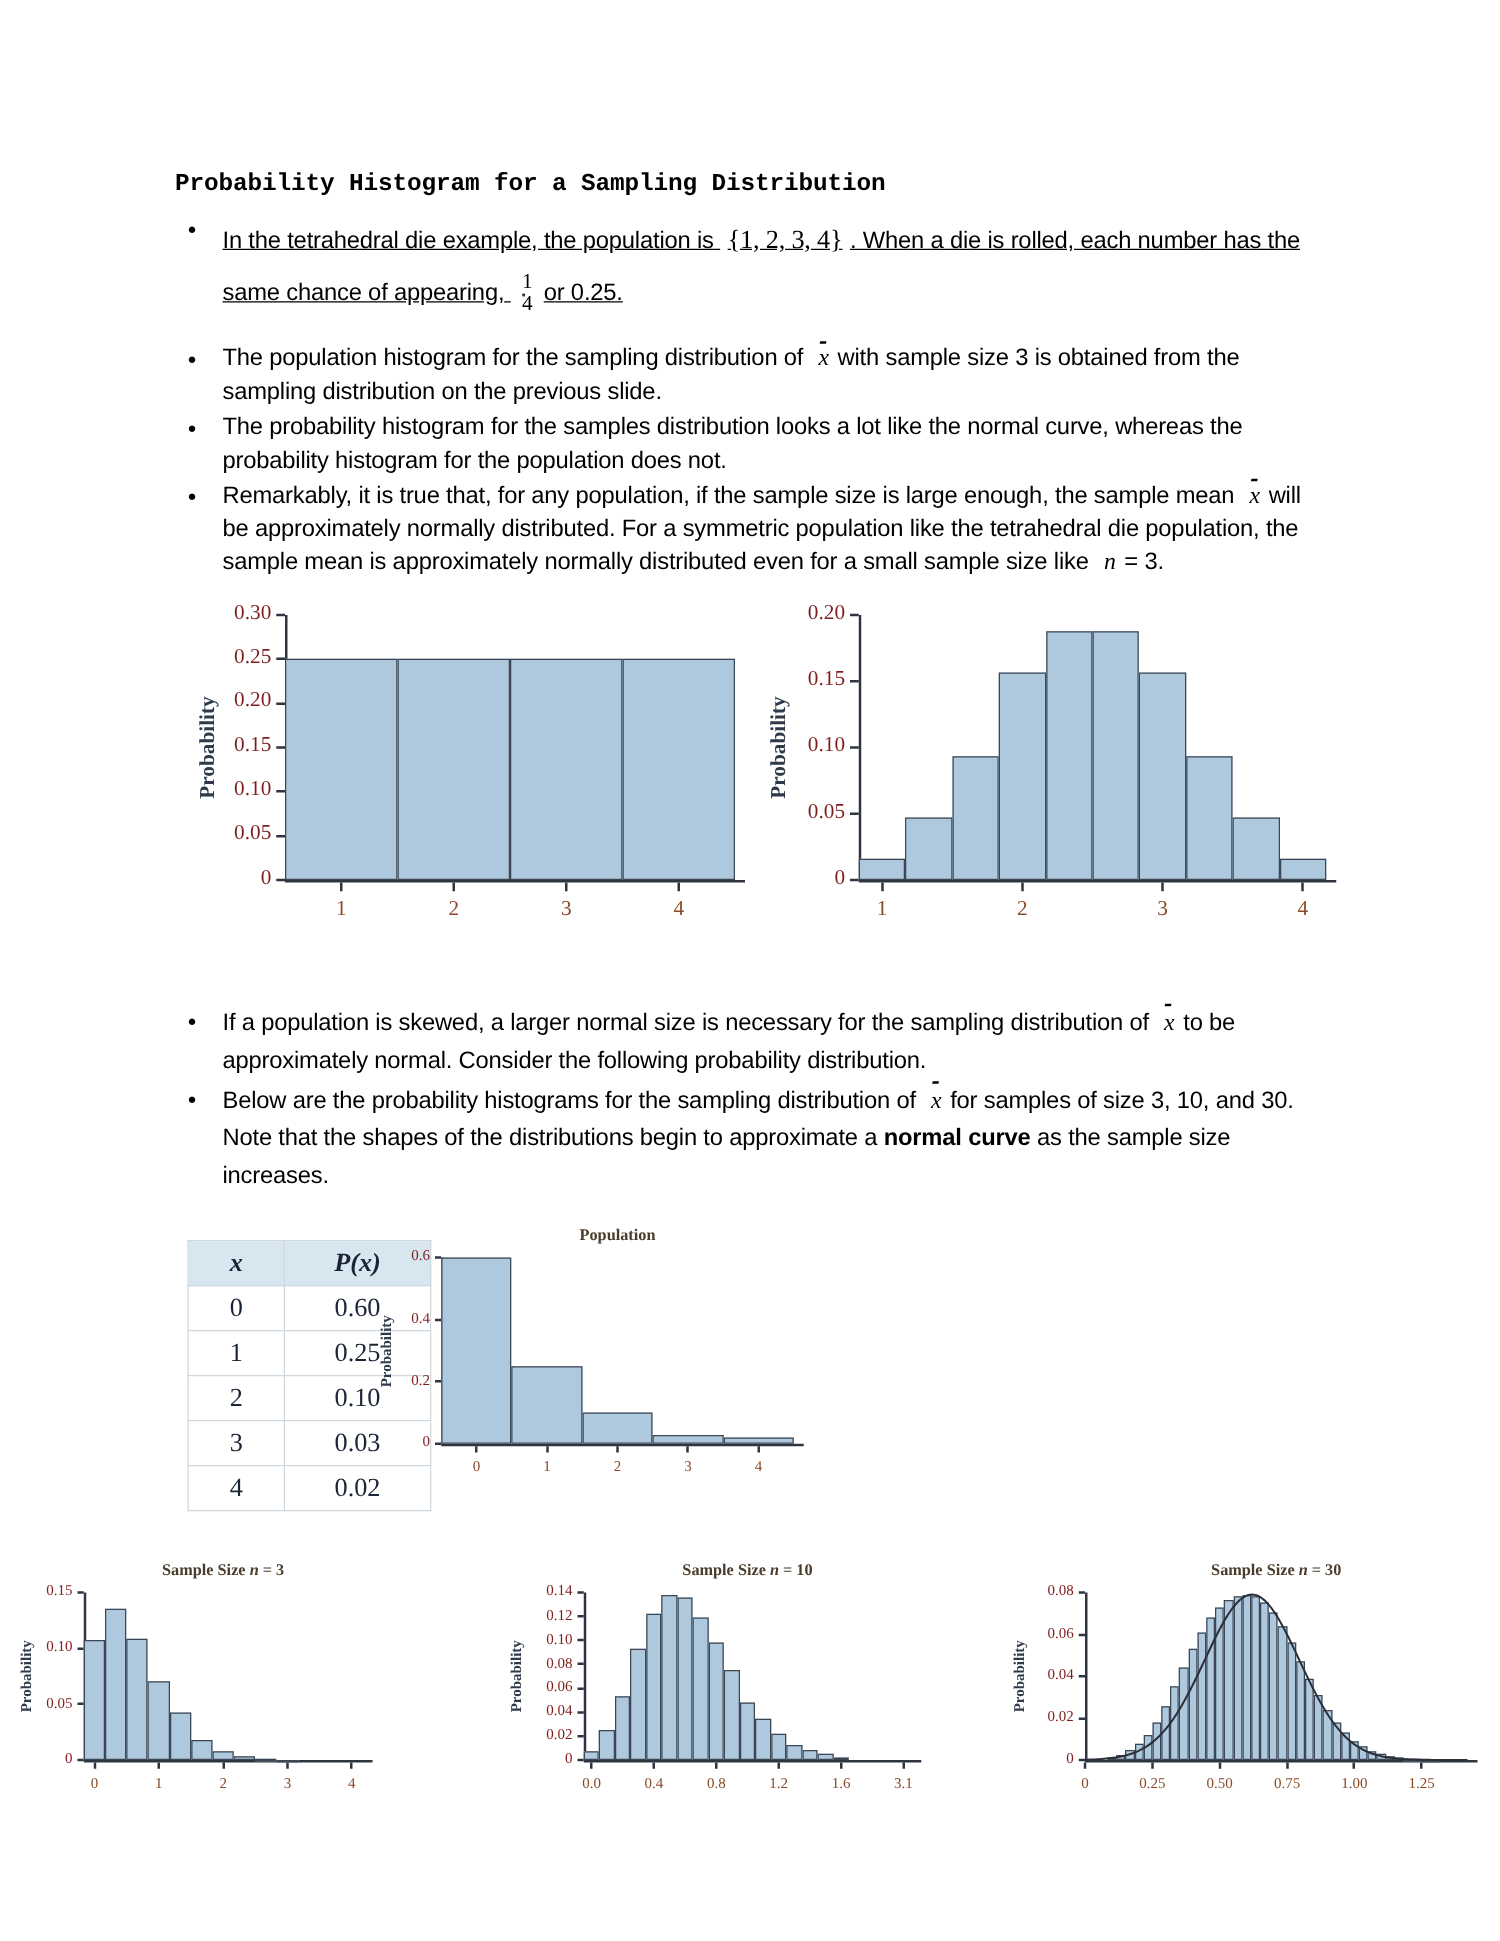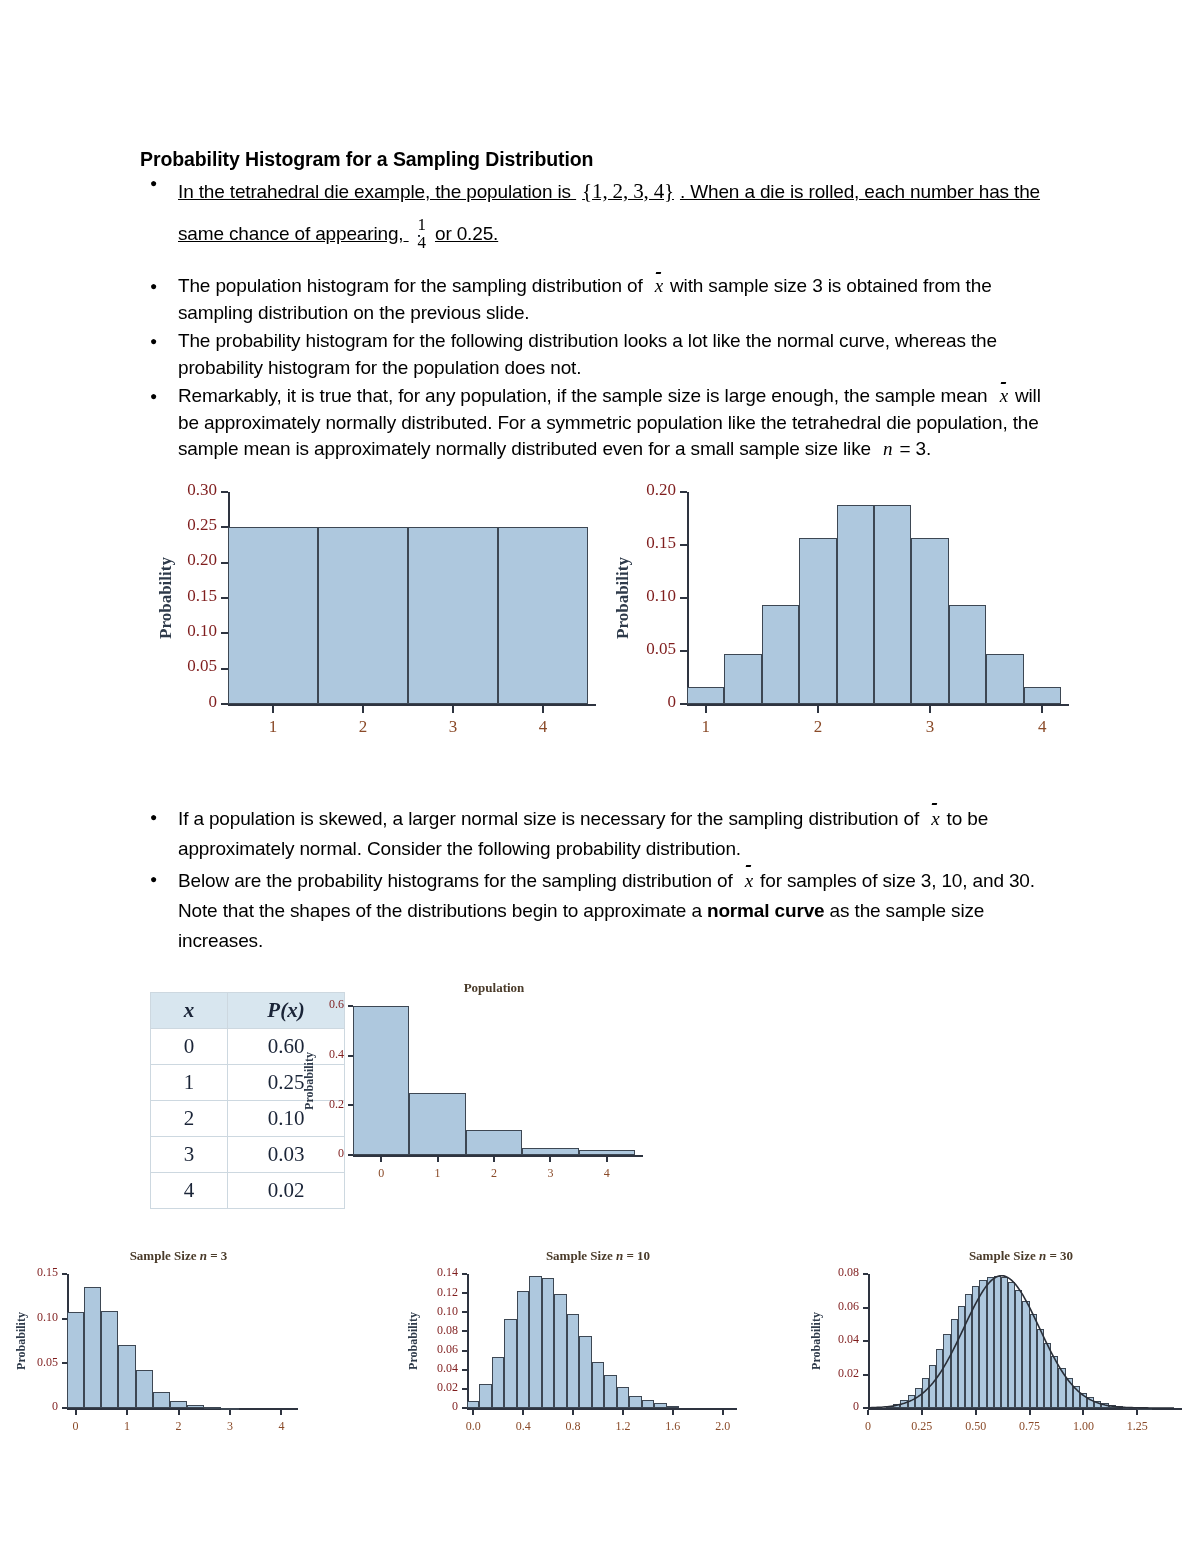--- a/index.html
+++ b/index.html
@@ -167,26 +167,26 @@
   }
   .ptable td.xcol { width: 52px; }
   .ptable td.pcol { width: 92px; }
   svg { display: block; overflow: visible; }
 </style>
 </head>
 <body>
 
 <div class="page">
 
-  <div class="heading" style="left:140px; top:148px;">Probability Histogram for a Sampling Distribution</div>
+  <div class="heading" style="left:140px; top:136px;font-family:Liberation Mono, monospace;">Probability Histogram for a Sampling Distribution</div>
 
   <ul class="bullet-list" id="bullets-1" style="left:140px; top:170px; width:905px;">
       <li class="bullet-item" style="line-height:42px;margin-bottom:18px;text-decoration:underline;"><span>In the tetrahedral die example, the population is</span> <span class="setbrace">{1, 2, 3, 4}</span><span>. When a die is rolled, each number has the same chance of appearing,</span> <span class="frac"><span class="num">1</span><span class="bar"></span><span class="den">4</span></span><span>or 0.25.</span> </li>
       <li class="bullet-item" style="margin-bottom:2px;"><span>The population histogram for the sampling distribution of</span> <span class="mathvar"><span class="xbar">x</span></span><span>with sample size 3 is obtained from the sampling distribution on the previous slide.</span> </li>
-      <li class="bullet-item"><span>The probability histogram for the following distribution looks a lot like the normal curve, whereas the probability histogram for the population does not.</span> </li>
+      <li class="bullet-item"><span>The probability histogram for the samples distribution looks a lot like the normal curve, whereas the probability histogram for the population does not.</span> </li>
       <li class="bullet-item"><span>Remarkably, it is true that, for any population, if the sample size is large enough, the sample mean</span> <span class="mathvar"><span class="xbar">x</span></span><span>will be approximately normally distributed.  For a symmetric population like the tetrahedral die population, the sample mean is approximately normally distributed even for a small sample size like</span> <span class="mathvar">n</span><span>= 3.</span> </li>
     </ul>
 
   <div class="chart" id="chart-0" style="left:150px; top:480px; width:450px; height:270px;">
       <div class="axis-title" style="left:16px; top:118px; font-size:17px; transform:translate(-50%,-50%) rotate(-90deg);">Probability</div>
       <div class="axis-line" style="left:78px; top:12px; width:2px; height:212px;"></div>
       <div class="axis-line" style="left:78px; top:224px; width:368px; height:2px;"></div>
       <div class="tickmark" style="left:71px; top:223px; width:7px; height:2px;"></div>
       <div class="ytick" style="right:383px; top:211.76px; font-size:17px;">0</div>
       <div class="tickmark" style="left:71px; top:187.66666666666666px; width:7px; height:2px;"></div>
@@ -376,21 +376,21 @@
       <div class="xtick" style="left:78.23809523809524px; top:171px; transform:translateX(-50%); font-size:12px;">0.0</div>
       <div class="tickmark" style="left:127.14285714285717px; top:162px; width:2px; height:5px;"></div>
       <div class="xtick" style="left:128.14285714285717px; top:171px; transform:translateX(-50%); font-size:12px;">0.4</div>
       <div class="tickmark" style="left:177.0476190476191px; top:162px; width:2px; height:5px;"></div>
       <div class="xtick" style="left:178.0476190476191px; top:171px; transform:translateX(-50%); font-size:12px;">0.8</div>
       <div class="tickmark" style="left:226.952380952381px; top:162px; width:2px; height:5px;"></div>
       <div class="xtick" style="left:227.952380952381px; top:171px; transform:translateX(-50%); font-size:12px;">1.2</div>
       <div class="tickmark" style="left:276.8571428571429px; top:162px; width:2px; height:5px;"></div>
       <div class="xtick" style="left:277.8571428571429px; top:171px; transform:translateX(-50%); font-size:12px;">1.6</div>
       <div class="tickmark" style="left:326.7619047619048px; top:162px; width:2px; height:5px;"></div>
-      <div class="xtick" style="left:327.7619047619048px; top:171px; transform:translateX(-50%); font-size:12px;">2.0</div>
+      <div class="xtick" style="left:327.7619047619048px; top:171px; transform:translateX(-50%); font-size:12px;">3.1</div>
       <div class="bar-thin" style="left:72px; top:153.3px; width:12.476190476190482px; height:6.699999999999989px; border-width:1.1px;"></div>
       <div class="bar-thin" style="left:84.47619047619048px; top:136.07142857142856px; width:12.476190476190482px; height:23.928571428571445px; border-width:1.1px;"></div>
       <div class="bar-thin" style="left:96.95238095238096px; top:109.27142857142857px; width:12.476190476190467px; height:50.72857142857143px; border-width:1.1px;"></div>
       <div class="bar-thin" style="left:109.42857142857143px; top:70.9857142857143px; width:12.476190476190482px; height:89.0142857142857px; border-width:1.1px;"></div>
       <div class="bar-thin" style="left:121.90476190476193px; top:43.22857142857144px; width:12.476190476190482px; height:116.77142857142856px; border-width:1.1px;"></div>
       <div class="bar-thin" style="left:134.3809523809524px; top:27.91428571428571px; width:12.476190476190482px; height:132.0857142857143px; border-width:1.1px;"></div>
       <div class="bar-thin" style="left:146.85714285714286px; top:29.828571428571422px; width:12.47619047619051px; height:130.17142857142858px; border-width:1.1px;"></div>
       <div class="bar-thin" style="left:159.33333333333334px; top:46.10000000000002px; width:12.47619047619051px; height:113.89999999999998px; border-width:1.1px;"></div>
       <div class="bar-thin" style="left:171.80952380952385px; top:66.2px; width:12.476190476190482px; height:93.8px; border-width:1.1px;"></div>
       <div class="bar-thin" style="left:184.2857142857143px; top:88.21428571428572px; width:12.476190476190482px; height:71.78571428571428px; border-width:1.1px;"></div>

